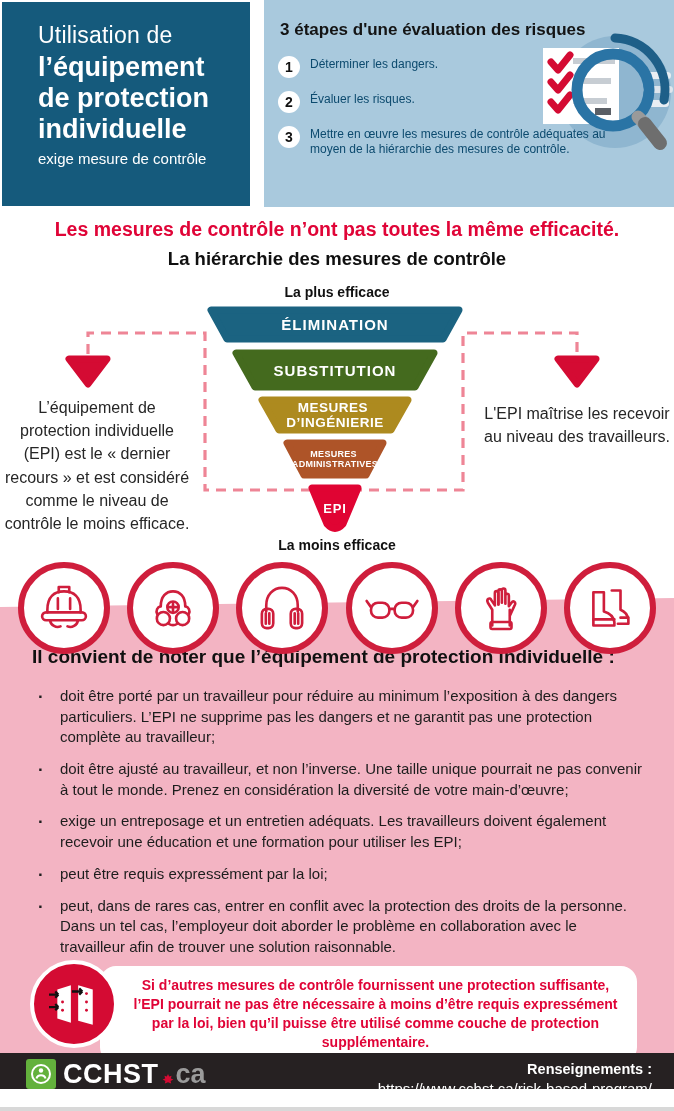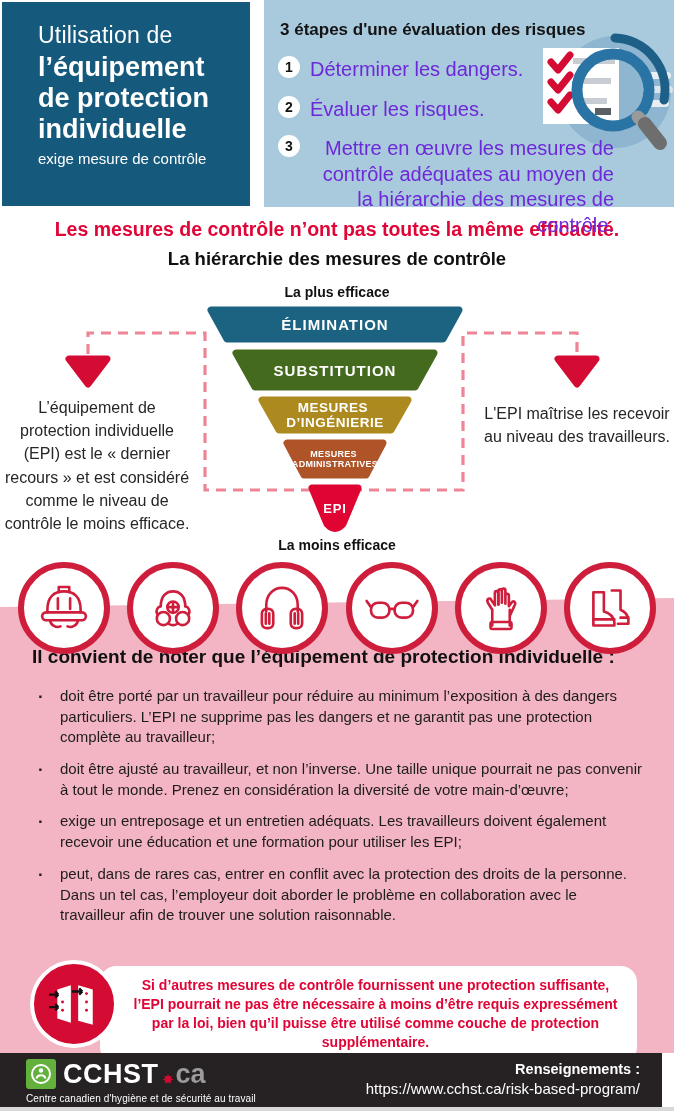--- a/index.html
+++ b/index.html
@@ -9,21 +9,21 @@
   .header-dark{position:absolute;left:2px;top:2px;width:248px;height:204px;background:#155a7c;box-sizing:border-box;padding:20px 0 0 36px;color:#fff;}
   .title1{font-size:23px;font-weight:400;letter-spacing:.2px;}
   .title2{font-size:27px;font-weight:700;line-height:1.14;margin-top:3px;white-space:pre-line;}
   .subtitle{font-size:15px;font-weight:400;margin-top:6px;}
   .steps-panel{position:absolute;left:264px;top:0;width:410px;height:207px;background:#a9c9dd;}
   .steps-heading{position:absolute;left:16px;top:20px;font-size:17px;font-weight:800;color:#141414;z-index:2;}
   .steps{position:absolute;left:14px;top:56px;width:336px;z-index:2;}
   .step{display:flex;align-items:flex-start;gap:10px;margin-bottom:13px;}
   .step-num{flex:none;width:22px;height:22px;border-radius:50%;background:#fff;color:#111;
             font-size:14px;font-weight:800;text-align:center;line-height:22px;}
-  .step-text{font-size:20px;color:#6d28d9;line-height:1.28;padding-top:1px;text-align:right;}
+  .step-text{font-size:12px;color:#0c4a6e;line-height:1.28;padding-top:1px;}
   .magnifier{position:absolute;left:279px;top:22px;width:131px;height:138px;z-index:1;}
   
   .headline{position:absolute;left:0;right:0;top:218px;text-align:center;
             font-size:19.5px;font-weight:800;color:#e00437;}
   .hier-title{position:absolute;left:0;right:0;top:248px;text-align:center;
             font-size:18.5px;font-weight:800;color:#101010;}
   .most-label,.least-label{position:absolute;left:0;right:0;text-align:center;
             font-size:14px;font-weight:700;color:#111;}
   .most-label{top:284px;} .least-label{top:537px;}
   .dash-svg{position:absolute;left:60px;top:330px;z-index:1;}
@@ -45,21 +45,21 @@
   .notes-list li{position:relative;padding-left:30px;margin-bottom:11px;
         font-size:15px;line-height:1.38;color:#1d1d1d;}
   .notes-list li::before{content:"·";position:absolute;left:8px;top:-1px;font-weight:800;font-size:17px;color:#1d1d1d;}
   .callout{position:absolute;left:100px;top:368px;width:537px;min-height:76px;background:#ffffff;
         border-radius:16px;box-sizing:border-box;display:flex;align-items:center;justify-content:center;
         padding:10px 16px 11px 30px;}
   .callout-text{font-size:14px;font-weight:800;color:#e00437;text-align:center;line-height:1.35;}
   .callout-icon{position:absolute;left:30px;top:362px;width:88px;height:88px;box-sizing:border-box;
         border-radius:50%;background:#d40b33;border:4px solid #fff;display:flex;align-items:center;justify-content:center;z-index:5;}
   
-  .footer{position:absolute;left:0;right:12px;top:1053px;height:54px;background:#262122;color:#fff;}
+  .footer{position:absolute;left:0;right:0;top:1053px;height:36px;background:#262122;color:#fff;}
   .footer-left{position:absolute;left:26px;top:6px;}
   .logo-row{display:flex;align-items:center;gap:7px;}
   .logo-square{width:30px;height:30px;border-radius:3px;background:#63b13c;display:flex;align-items:center;justify-content:center;}
   .wordmark{display:flex;align-items:flex-end;}
   .wm-main{font-size:27px;font-weight:900;color:#fff;letter-spacing:.5px;line-height:1;}
   .wm-leaf{margin:0 2px 2px 3px;}
   .wm-ca{font-size:27px;font-weight:800;color:#9b9b9b;line-height:1;}
   .tagline{font-size:10px;color:#fff;margin-top:4px;letter-spacing:.1px;}
   .footer-right{position:absolute;right:22px;top:8px;text-align:right;}
   .info-label{font-size:14.5px;font-weight:800;}
@@ -202,20 +202,21 @@
       </svg>
     </div>
   </div>
 
   <div class="pink">
     <div class="notes-heading">Il convient de noter que l’équipement de protection individuelle :</div>
     <ul class="notes-list">
       <li>doit être porté par un travailleur pour réduire au minimum l’exposition à des dangers particuliers. L’EPI ne supprime pas les dangers et ne garantit pas une protection complète au travailleur;</li>
       <li>doit être ajusté au travailleur, et non l’inverse. Une taille unique pourrait ne pas convenir à tout le monde. Prenez en considération la diversité de votre main-d’œuvre;</li>
       <li>exige un entreposage et un entretien adéquats. Les travailleurs doivent également recevoir une éducation et une formation pour utiliser les EPI;</li>
+      <li>peut être requis expressément par la loi;</li>
       <li>peut, dans de rares cas, entrer en conflit avec la protection des droits de la personne. Dans un tel cas, l’employeur doit aborder le problème en collaboration avec le travailleur afin de trouver une solution raisonnable.</li>
     </ul>
 
     <div class="callout">
       <div class="callout-text">Si d’autres mesures de contrôle fournissent une protection suffisante, l’EPI pourrait ne pas être nécessaire à moins d’être requis expressément par la loi, bien qu’il puisse être utilisé comme couche de protection supplémentaire.</div>
     </div>
     <div class="callout-icon">
       <svg width="50" height="50" viewBox="0 0 48 48">
         <polygon points="8,10 21,6 21,42 8,38" fill="#ffffff"></polygon>
         <polygon points="28,6 42,10 42,44 28,40" fill="#ffffff"></polygon>

